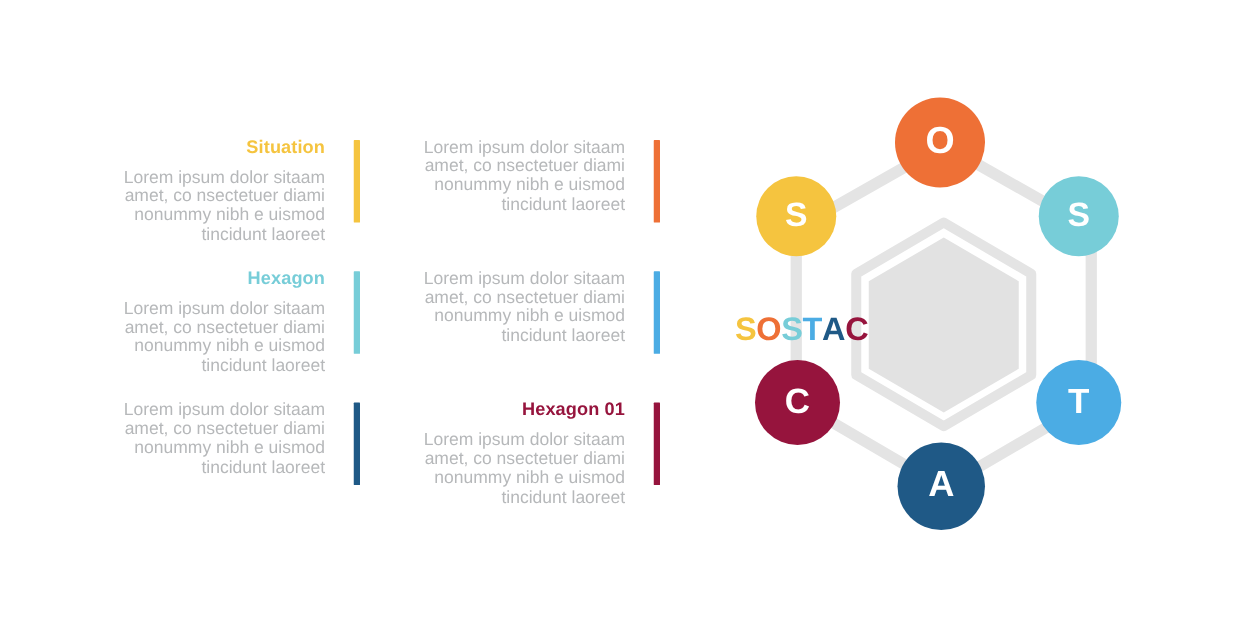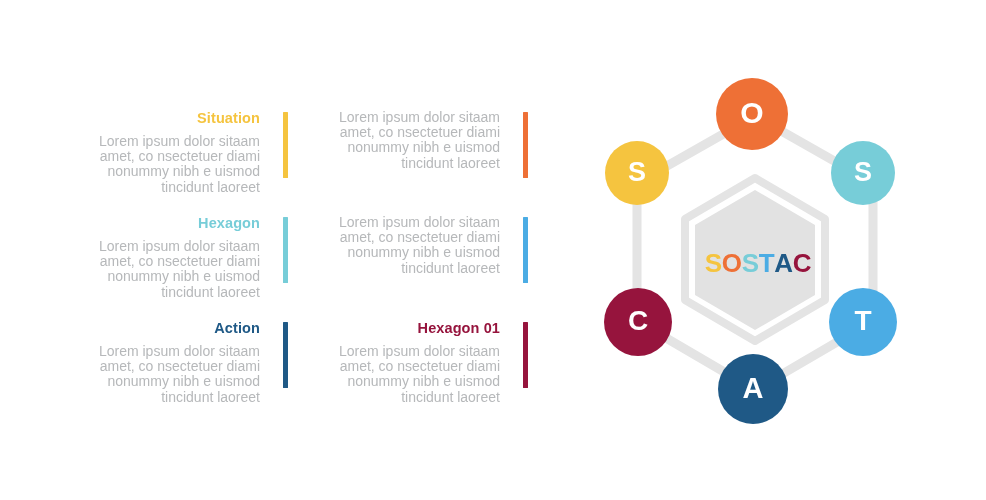--- a/index.html
+++ b/index.html
@@ -103,21 +103,21 @@
   .node-letter {
     display: block;
     transform: translateY(-1px);
   }
 
   .center-label {
     position: absolute;
     left: 0;
     top: 0;
     width: 340px;
-    text-align: center;
+    text-align: left;
     font-size: 26px;
     font-weight: bold;
     letter-spacing: -0.3px;
   }
   .center-label span { display: inline-block; }
 </style>
 </head>
 <body style="background: rgb(255, 255, 255);">
 
 <div id="infographic">
@@ -149,21 +149,20 @@
 
     <div class="item-block col-2 row-2">
       <div class="text-wrap">
         <div class="item-desc" style="color: rgb(182, 184, 186);">Lorem ipsum dolor sitaam amet, co nsectetuer diami nonummy  nibh e uismod tincidunt laoreet</div>
       </div>
       <div class="accent-bar" style="background-color: rgb(75, 172, 228);"></div>
     </div>
 
     <div class="item-block col-1 row-3">
       <div class="text-wrap">
-        <div class="item-title" style="color: rgb(31, 89, 134);">Action</div>
         <div class="item-desc" style="color: rgb(182, 184, 186);">Lorem ipsum dolor sitaam amet, co nsectetuer diami nonummy  nibh e uismod tincidunt laoreet</div>
       </div>
       <div class="accent-bar" style="background-color: rgb(31, 89, 134);"></div>
     </div>
 
     <div class="item-block col-2 row-3">
       <div class="text-wrap">
         <div class="item-title" style="color: rgb(150, 20, 61);">Hexagon 01</div>
         <div class="item-desc" style="color: rgb(182, 184, 186);">Lorem ipsum dolor sitaam amet, co nsectetuer diami nonummy  nibh e uismod tincidunt laoreet</div>
       </div>

